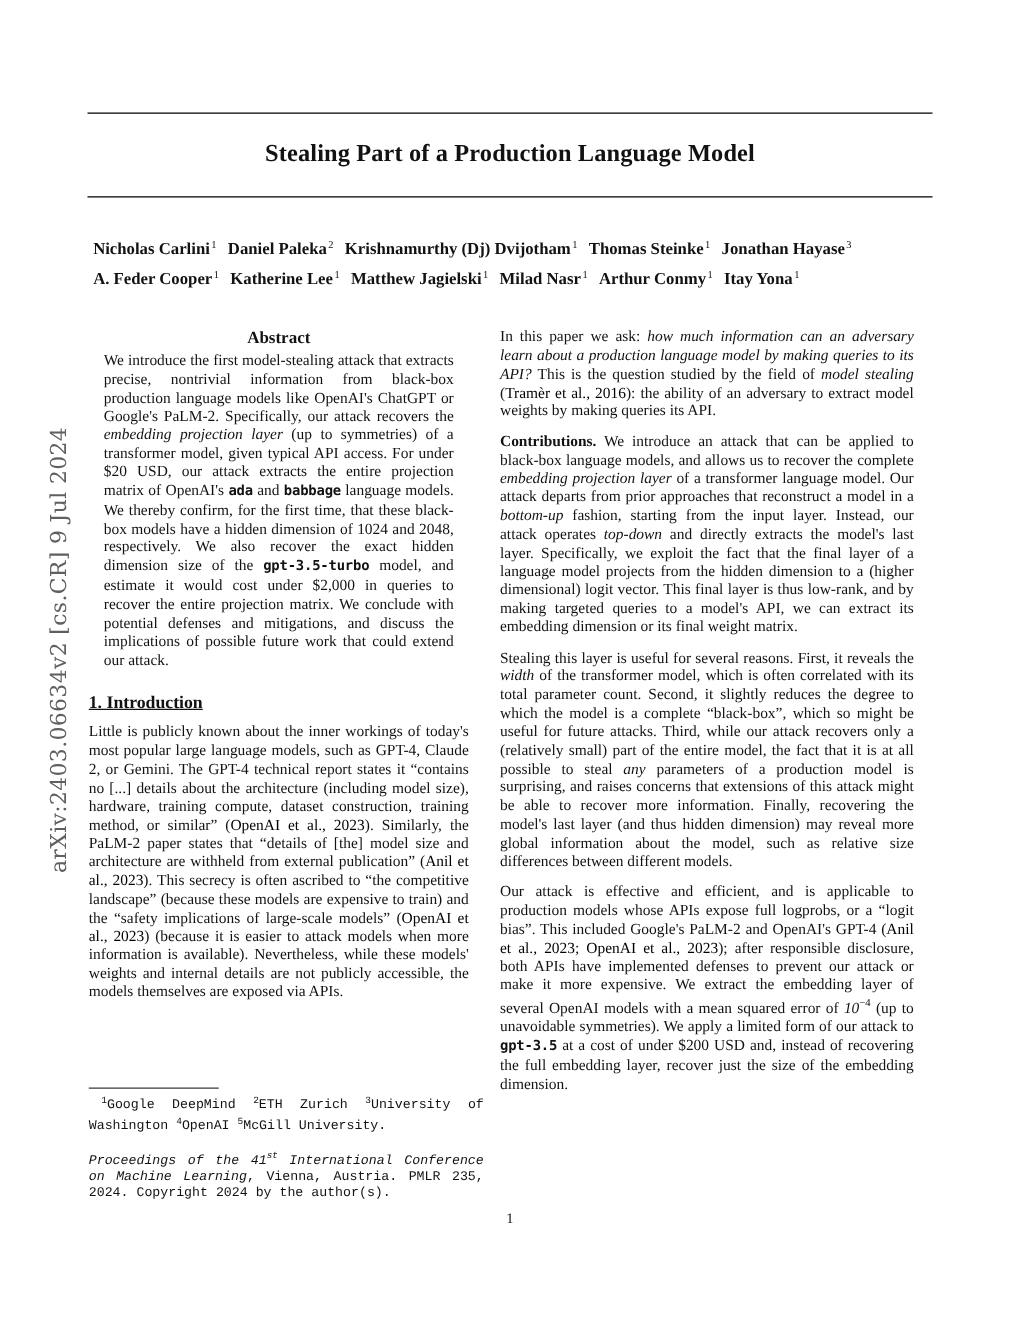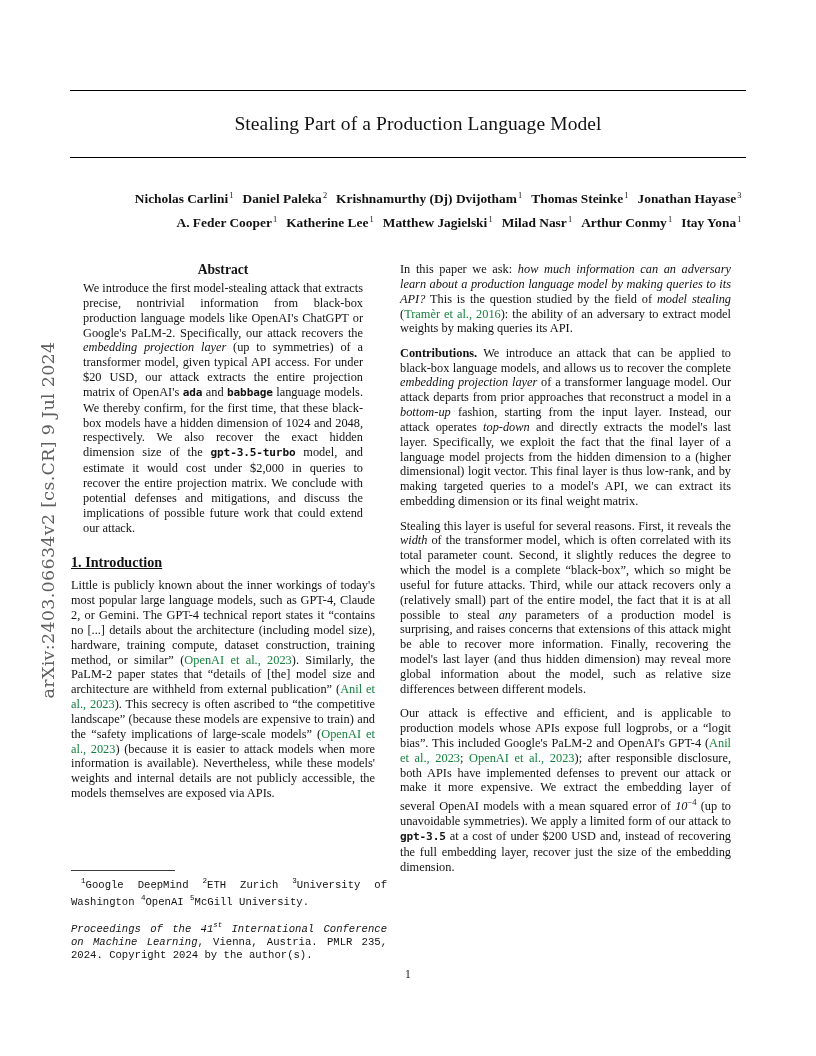--- a/index.html
+++ b/index.html
@@ -40,36 +40,36 @@
     width: 676px;
     height: 0;
     border-top: 1.6px solid #000;
   }
   .rule-top { top: 90px; }
   .rule-bottom { top: 157px; }
 
   
   .paper-title {
     position: absolute;
-    left: 80px;
+    left: 70px;
     top: 113px;
     width: 676px;
     text-align: center;
     font-size: 19.5px;
-    font-weight: normal;
+    font-weight: bold;
     letter-spacing: 0.1px;
   }
 
   
   .authors {
     position: absolute;
     left: 70px;
     top: 186px;
     width: 676px;
-    text-align: right;
+    text-align: left;
     font-size: 13.4px;
     font-weight: bold;
     line-height: 20.5px;
   }
   .authors .aline { display: block; white-space: nowrap; }
   .authors .au { margin: 0 4.5px; }
   sup.aff {
     font-size: 8.4px;
     font-weight: normal;
     vertical-align: super;
@@ -108,21 +108,21 @@
     margin: 19px 0 7px 0;
     line-height: 17px;
     text-align: left;
     text-decoration: underline;
   }
   p.para { margin: 0 0 9.5px 0; }
   p.para:last-child { margin-bottom: 0; }
   .runin { font-weight: bold; }
   .runin-gap { display: inline-block; width: 6px; }
 
-  .cite { color: #15803d; }
+  .cite { color: #000000; }
   i, .it { font-style: italic; }
   .mono {
     font-family: "DejaVu Sans Mono", "Liberation Mono", monospace;
     font-size: 11.1px;
     letter-spacing: -0.15px;
     font-weight: bold;
   }
 
   
   .mathnum { font-style: italic; font-family: "Liberation Serif", serif; margin-top: 12px; }

